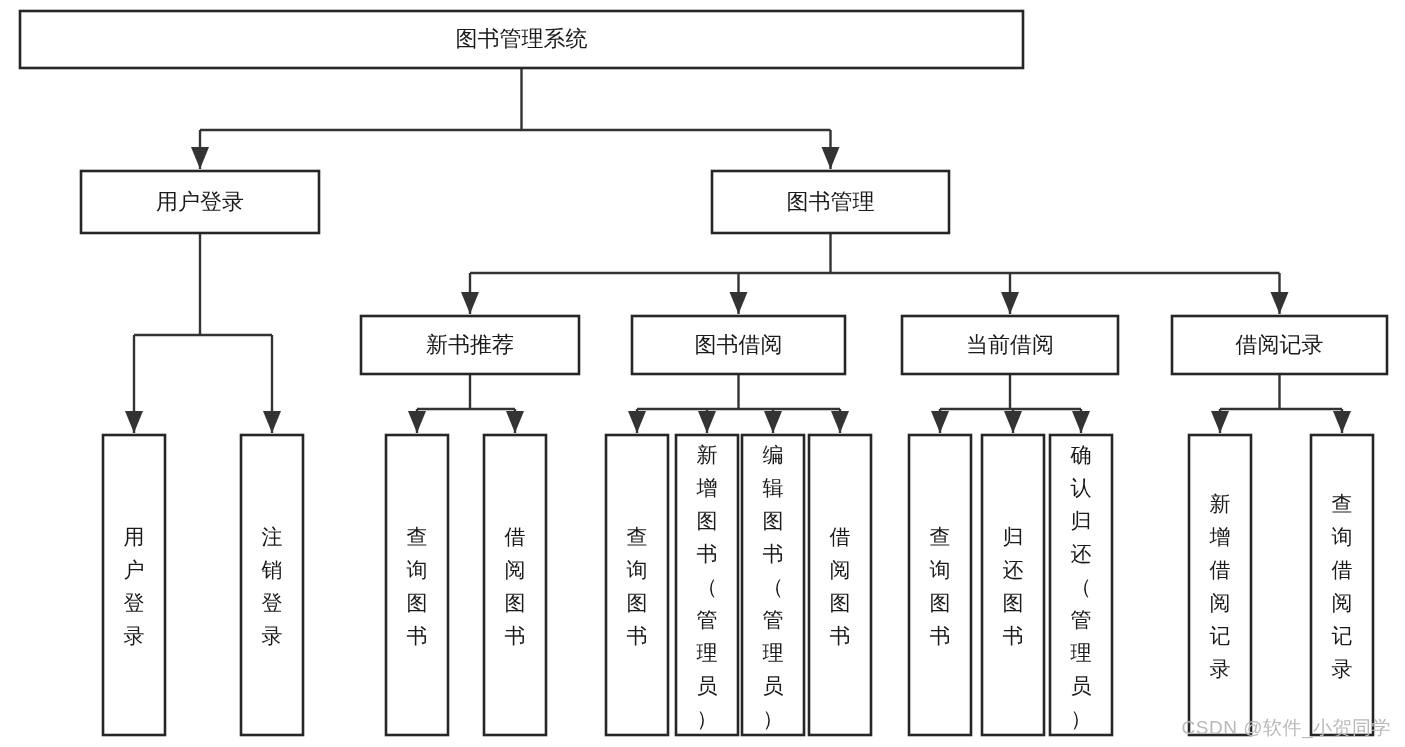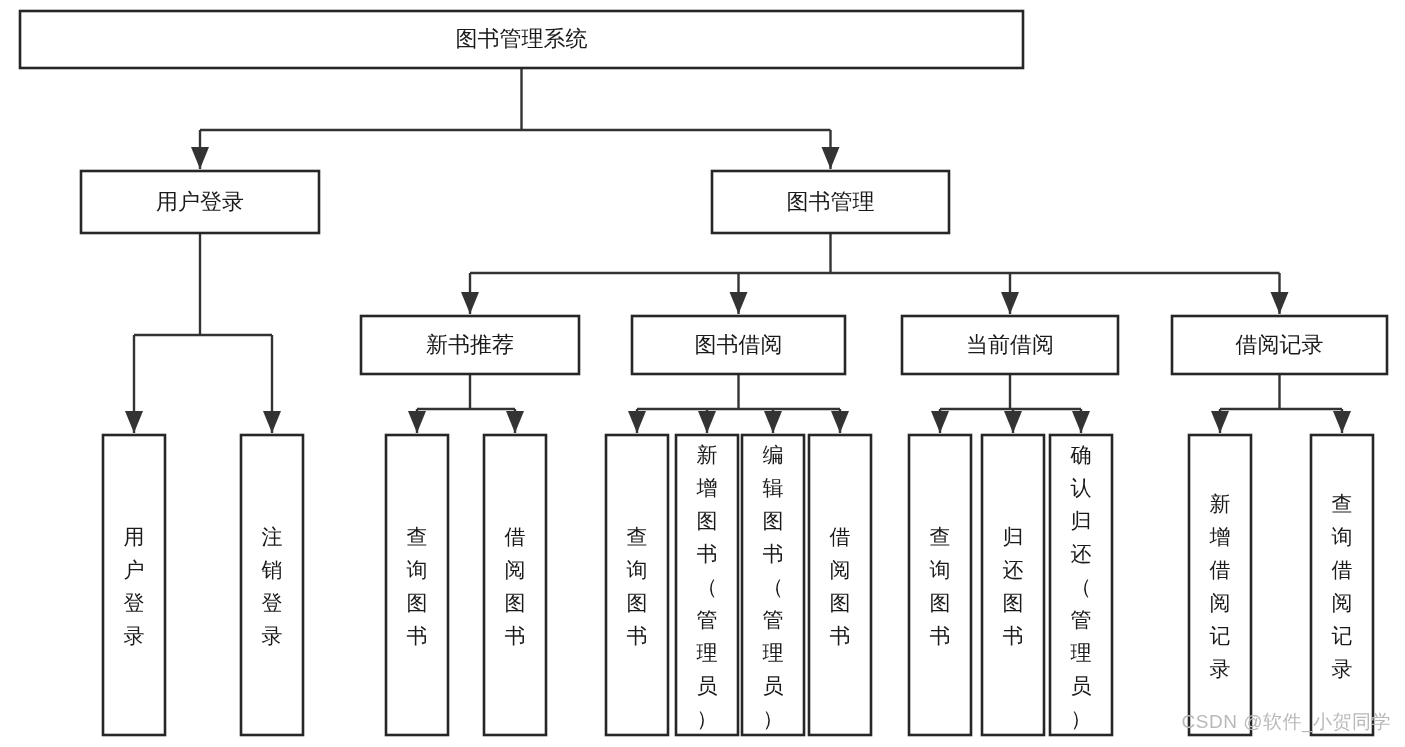--- a/index.html
+++ b/index.html
@@ -51,21 +51,21 @@
     fill: none;
     stroke-linecap: butt;
   }
   .arrow-head {
     fill: #333333;
     stroke: none;
   }
   .watermark {
     position: absolute;
     right: 14px;
-    bottom: 12px;
+    bottom: 6px;
     font-family: "Liberation Sans", "DejaVu Sans", sans-serif;
     font-size: 19px;
     color: #b9b9b9;
     letter-spacing: 0.5px;
     user-select: none;
     pointer-events: none;
   }
 </style>
 </head>
 <body>

